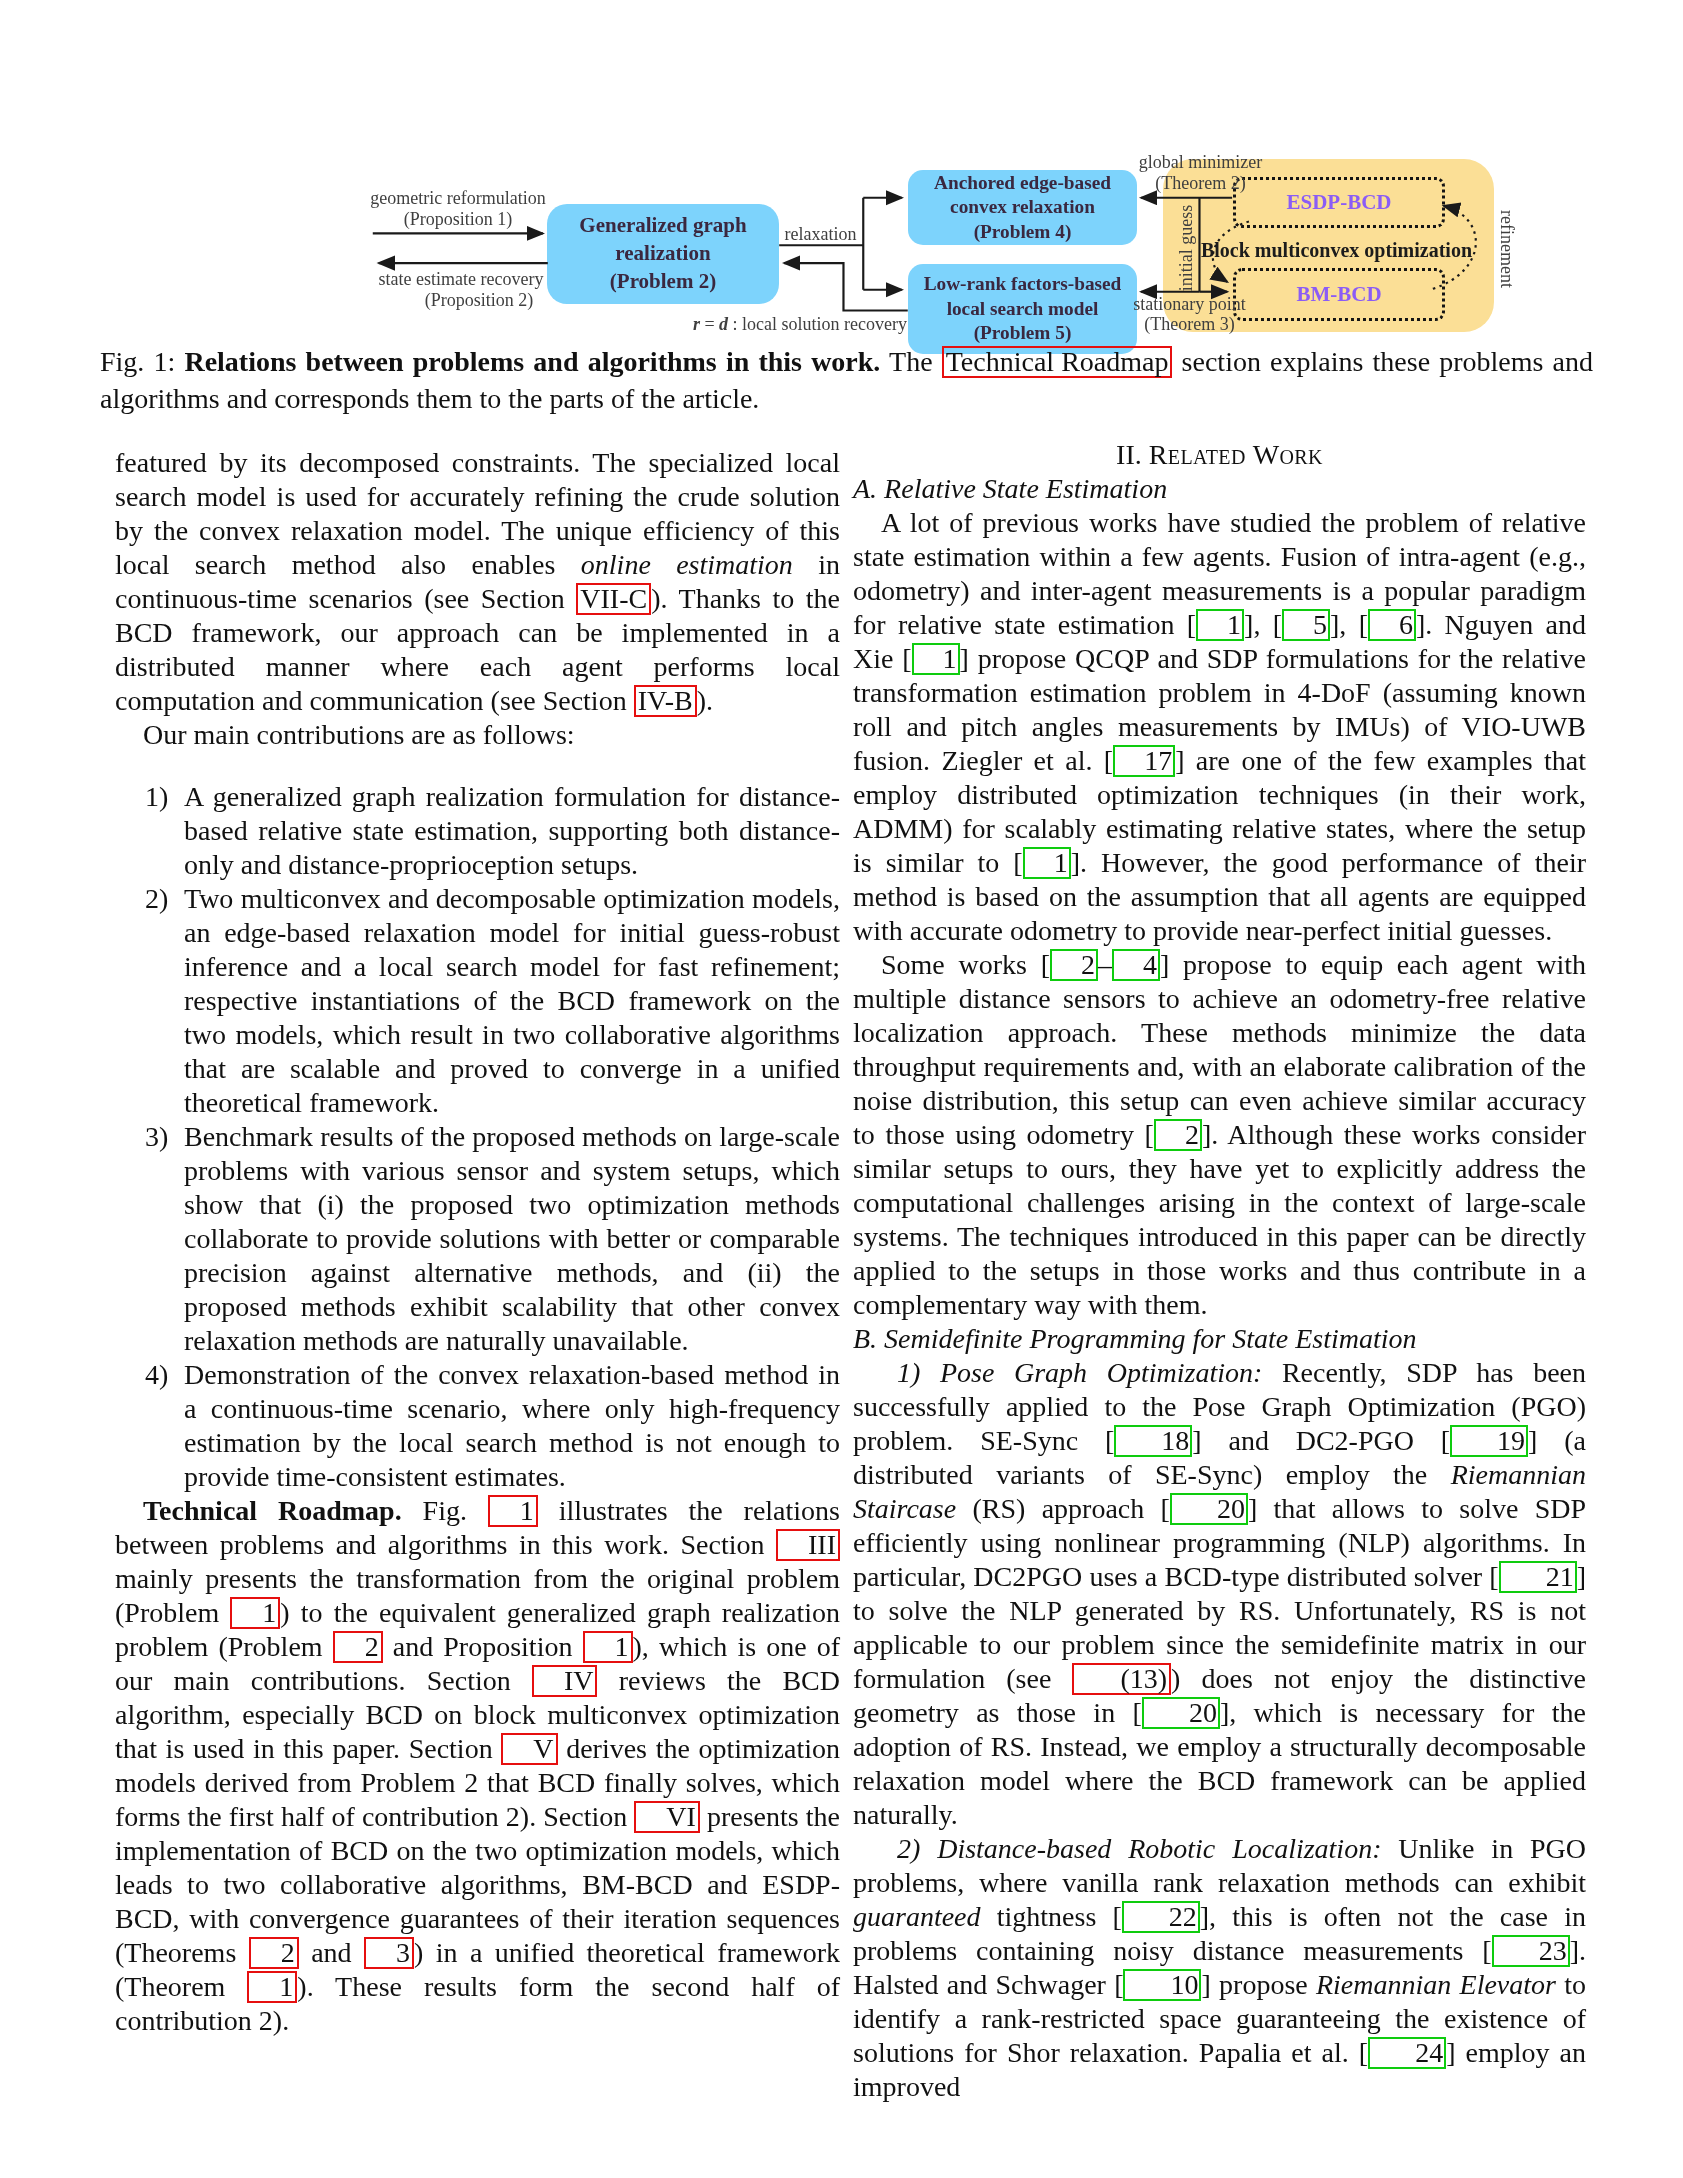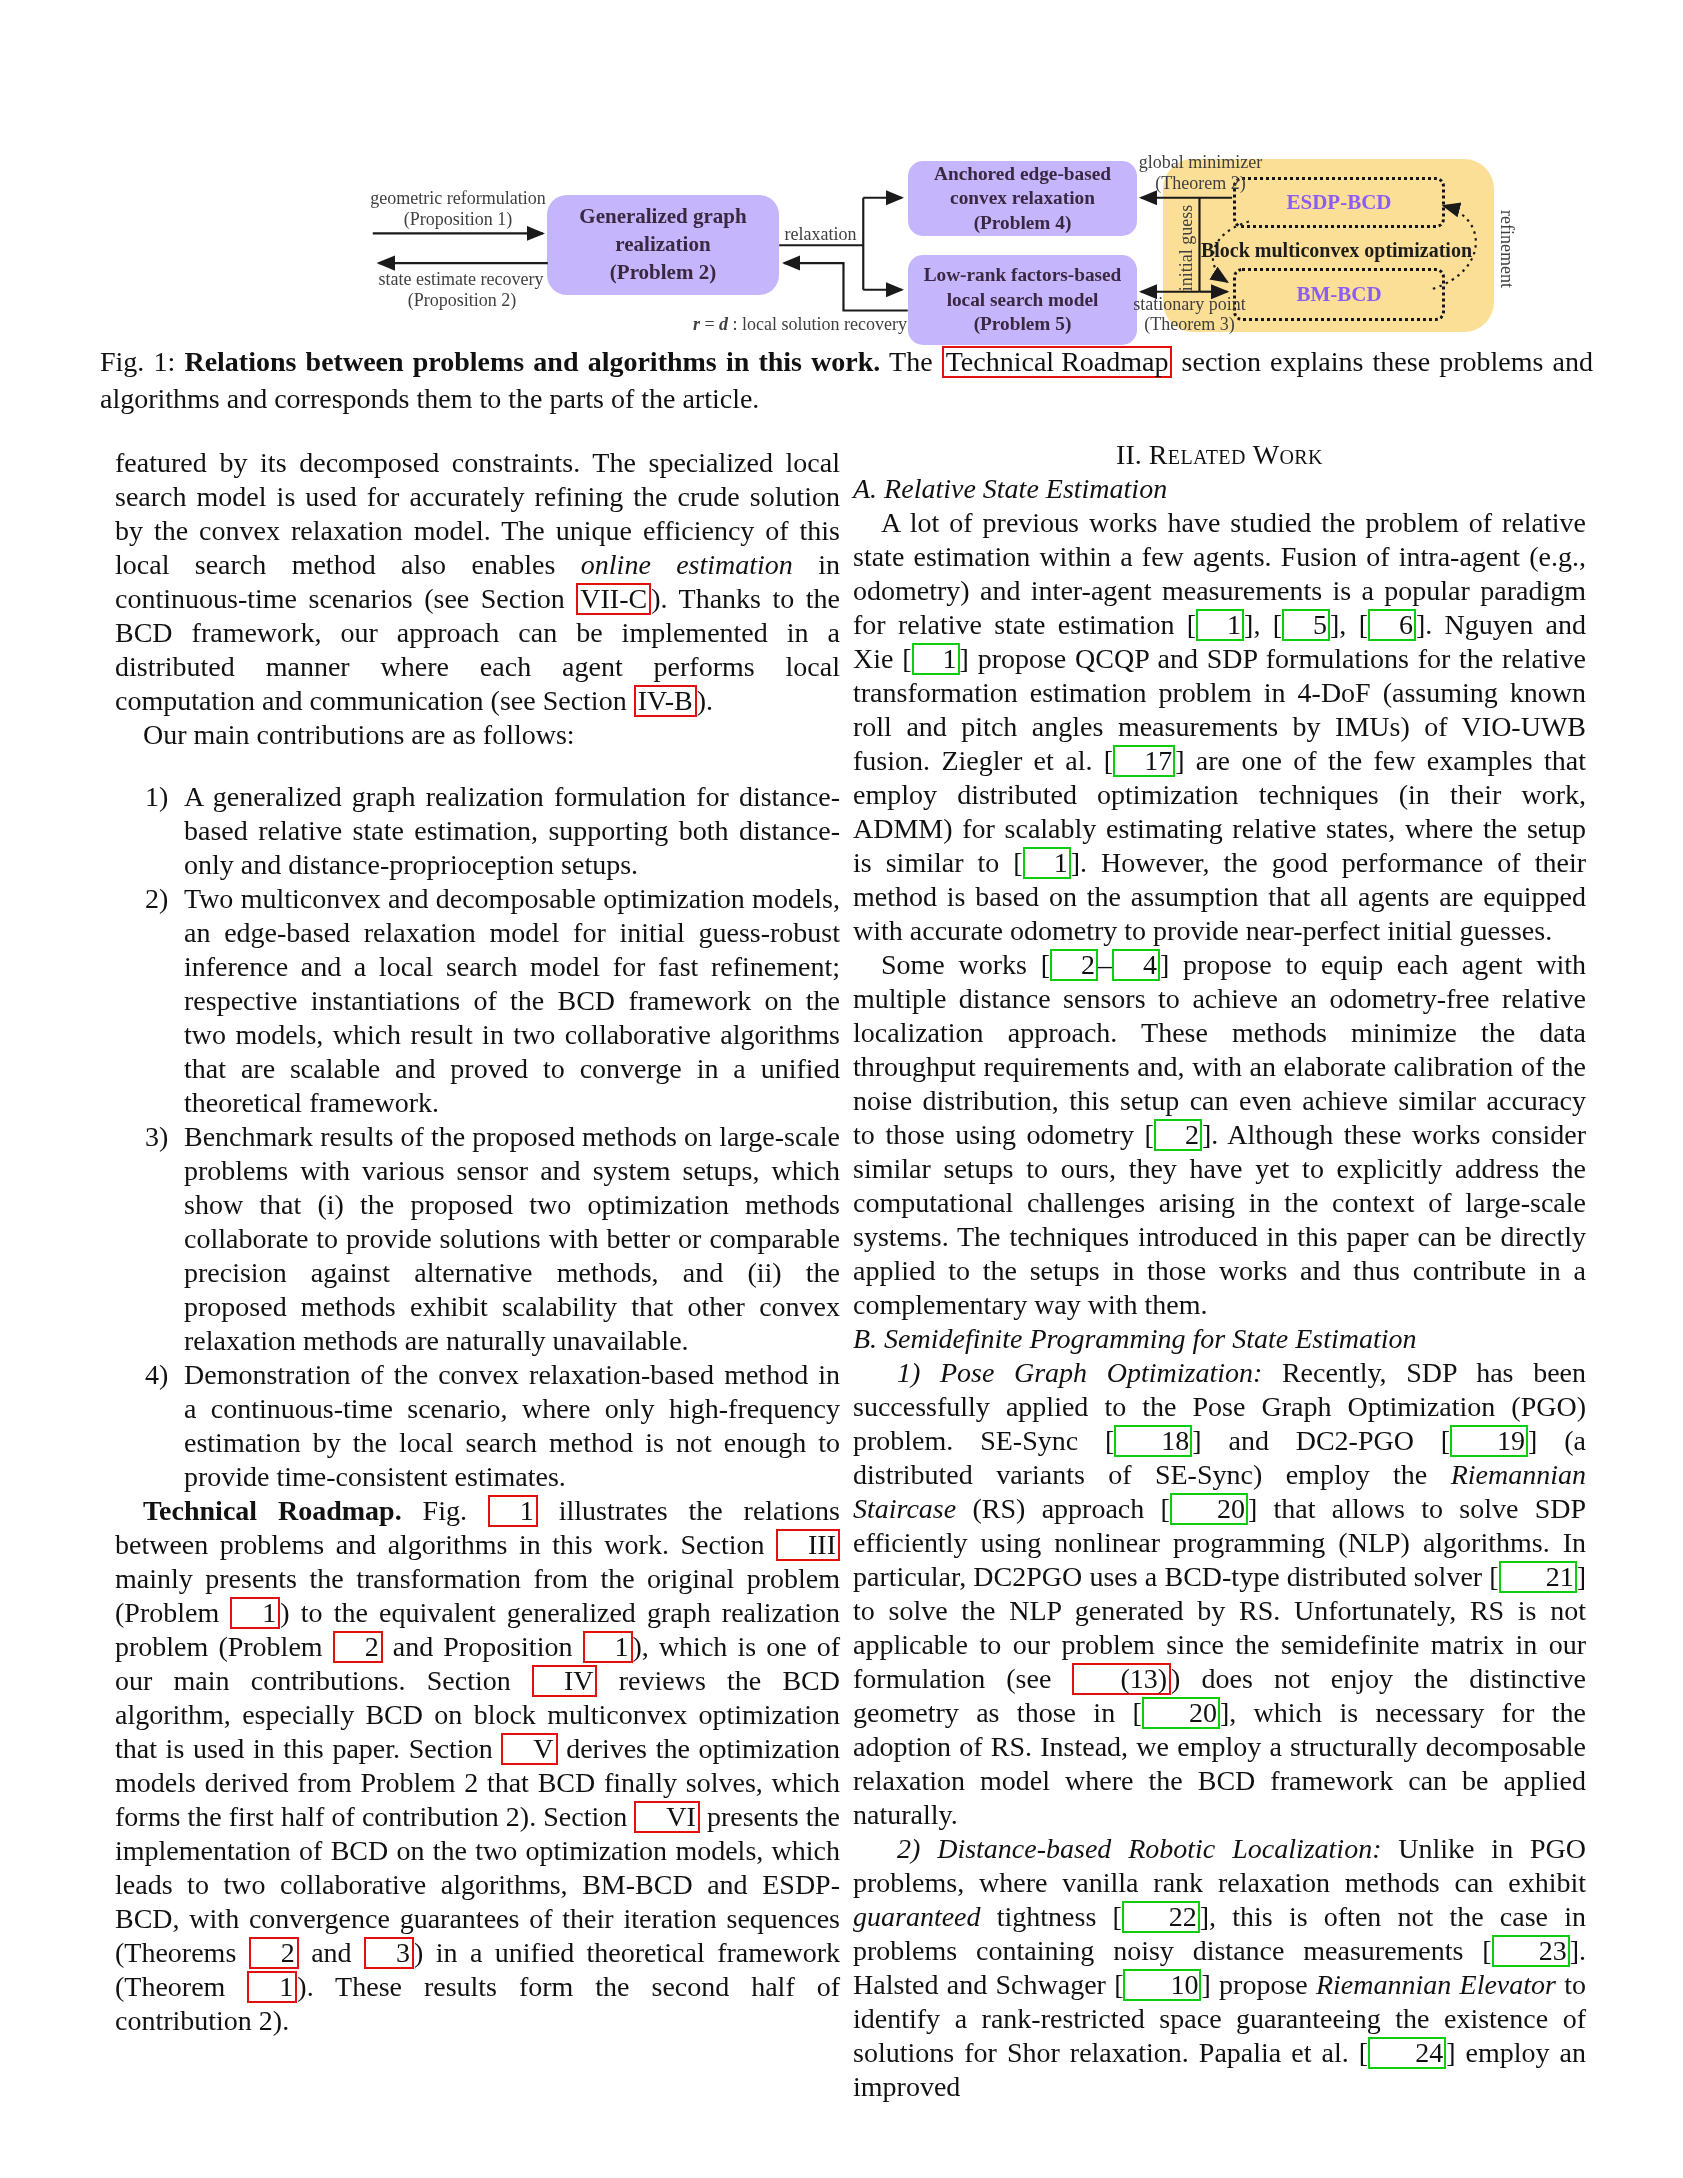--- a/index.html
+++ b/index.html
@@ -1,22 +1,22 @@
 <!DOCTYPE html>
 <html><head>
 <meta charset="utf-8">
 <style>
   html,body { margin:0; padding:0; background:#e8e8e8; }
   .page { position:relative; width:1683px; height:2178px; background:#ffffff;
           font-family:"Liberation Serif", serif; color:#111; margin:0 auto; overflow:hidden; }
 
   
   .fig-layer { position:absolute; left:0; top:0; width:1683px; height:356px; }
-  .fbox { position:absolute; background:#c4b5fd; border-radius:20px; text-align:center;
-          font-weight:bold; color:#3a2840; display:flex; flex-direction:column; justify-content:center; }
+  .fbox { position:absolute; background:#7dd3fc; border-radius:20px; text-align:center;
+          font-weight:bold; color:#3a2840; display:flex; flex-direction:column; justify-content:center;margin-top:9px; }
   .fbox .ln { line-height:1.32; }
   .fbox.big .ln { font-size:21px; }
   .fbox.small { border-radius:15px; }
   .fbox.small .ln { font-size:19.3px; line-height:1.27; }
   .ybox { position:absolute; background:#fbdf96; border-radius:30px; }
   .dbox { position:absolute; border:3px dotted #141414; border-radius:9px; background:transparent;
           display:flex; align-items:center; justify-content:center; font-weight:bold; font-size:21px; color:#8b5cf6; }
   .blocklbl { position:absolute; font-weight:bold; font-size:20px; color:#1c1c1c; text-align:center; }
   .flabel { position:absolute; font-size:18px; color:#3f3f3f; text-align:center; white-space:nowrap; }
   .vlabel { position:absolute; font-size:18px; color:#3f3f3f; text-align:center; white-space:nowrap; }
@@ -84,21 +84,21 @@
 
     <div class="blocklbl" style="left:1188px; top:239px; width:297px;">Block multiconvex optimization</div>
 
     <div class="dbox" style="left:1233px; top:268px; width:206px; height:47px;">
       <span>BM-BCD</span>
     </div>
 
     <div class="flabel" style="left:348px; top:188px; width:220px;">geometric reformulation</div>
     <div class="flabel" style="left:348px; top:209px; width:220px;">(Proposition 1)</div>
     <div class="flabel" style="left:351px; top:269px; width:220px;">state estimate recovery</div>
-    <div class="flabel" style="left:352px; top:290px; width:220px;">(Proposition 2)</div>
+    <div class="flabel" style="left:369px; top:290px; width:220px;">(Proposition 2)</div>
     <div class="flabel" style="left:780px; top:224px; width:81px;">relaxation</div>
     <div class="flabel" style="left:690px; top:314px; width:220px;"><span class="s-mi">r</span><span> = </span><span class="s-mi">d</span><span> : local solution recovery</span></div>
     <div class="flabel" style="left:1128px; top:152px; width:145px;">global minimizer</div>
     <div class="flabel" style="left:1128px; top:173px; width:145px;">(Theorem 2)</div>
     <div class="flabel" style="left:1115px; top:294px; width:149px;">stationary point</div>
     <div class="flabel" style="left:1115px; top:314px; width:149px;">(Theorem 3)</div>
     <div class="vlabel rot-ccw" style="left:1133px; top:238px; width:105px; height:20px;">initial guess</div>
     <div class="vlabel rot-cw" style="left:1453px; top:239px; width:107px; height:20px;">refinement</div>
 
     <svg class="arrows" width="1683" height="356" viewBox="0 0 1700 360">

